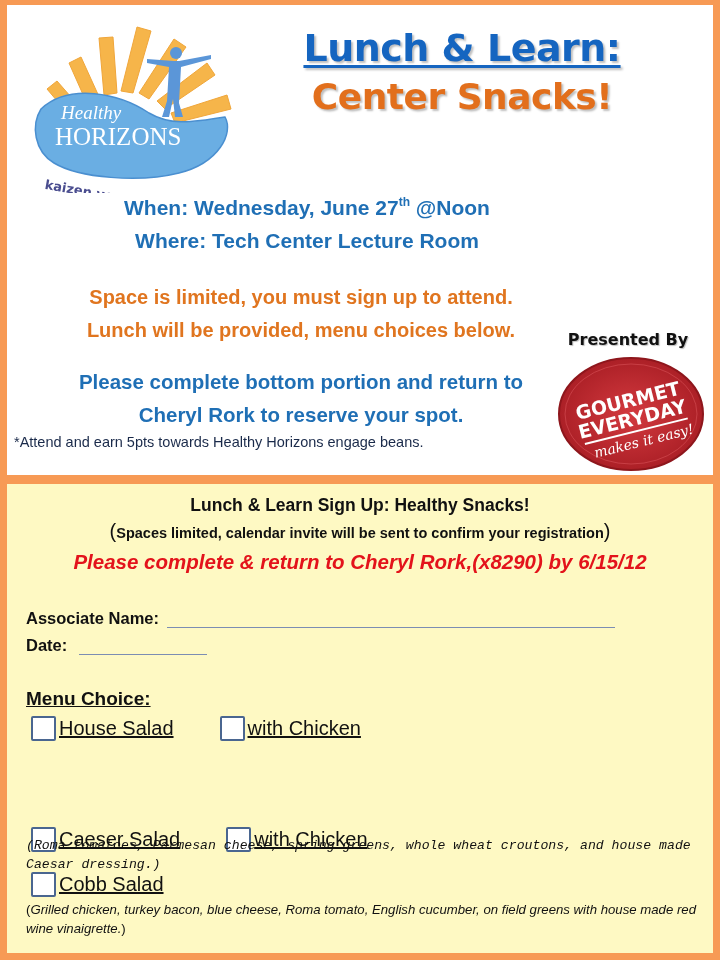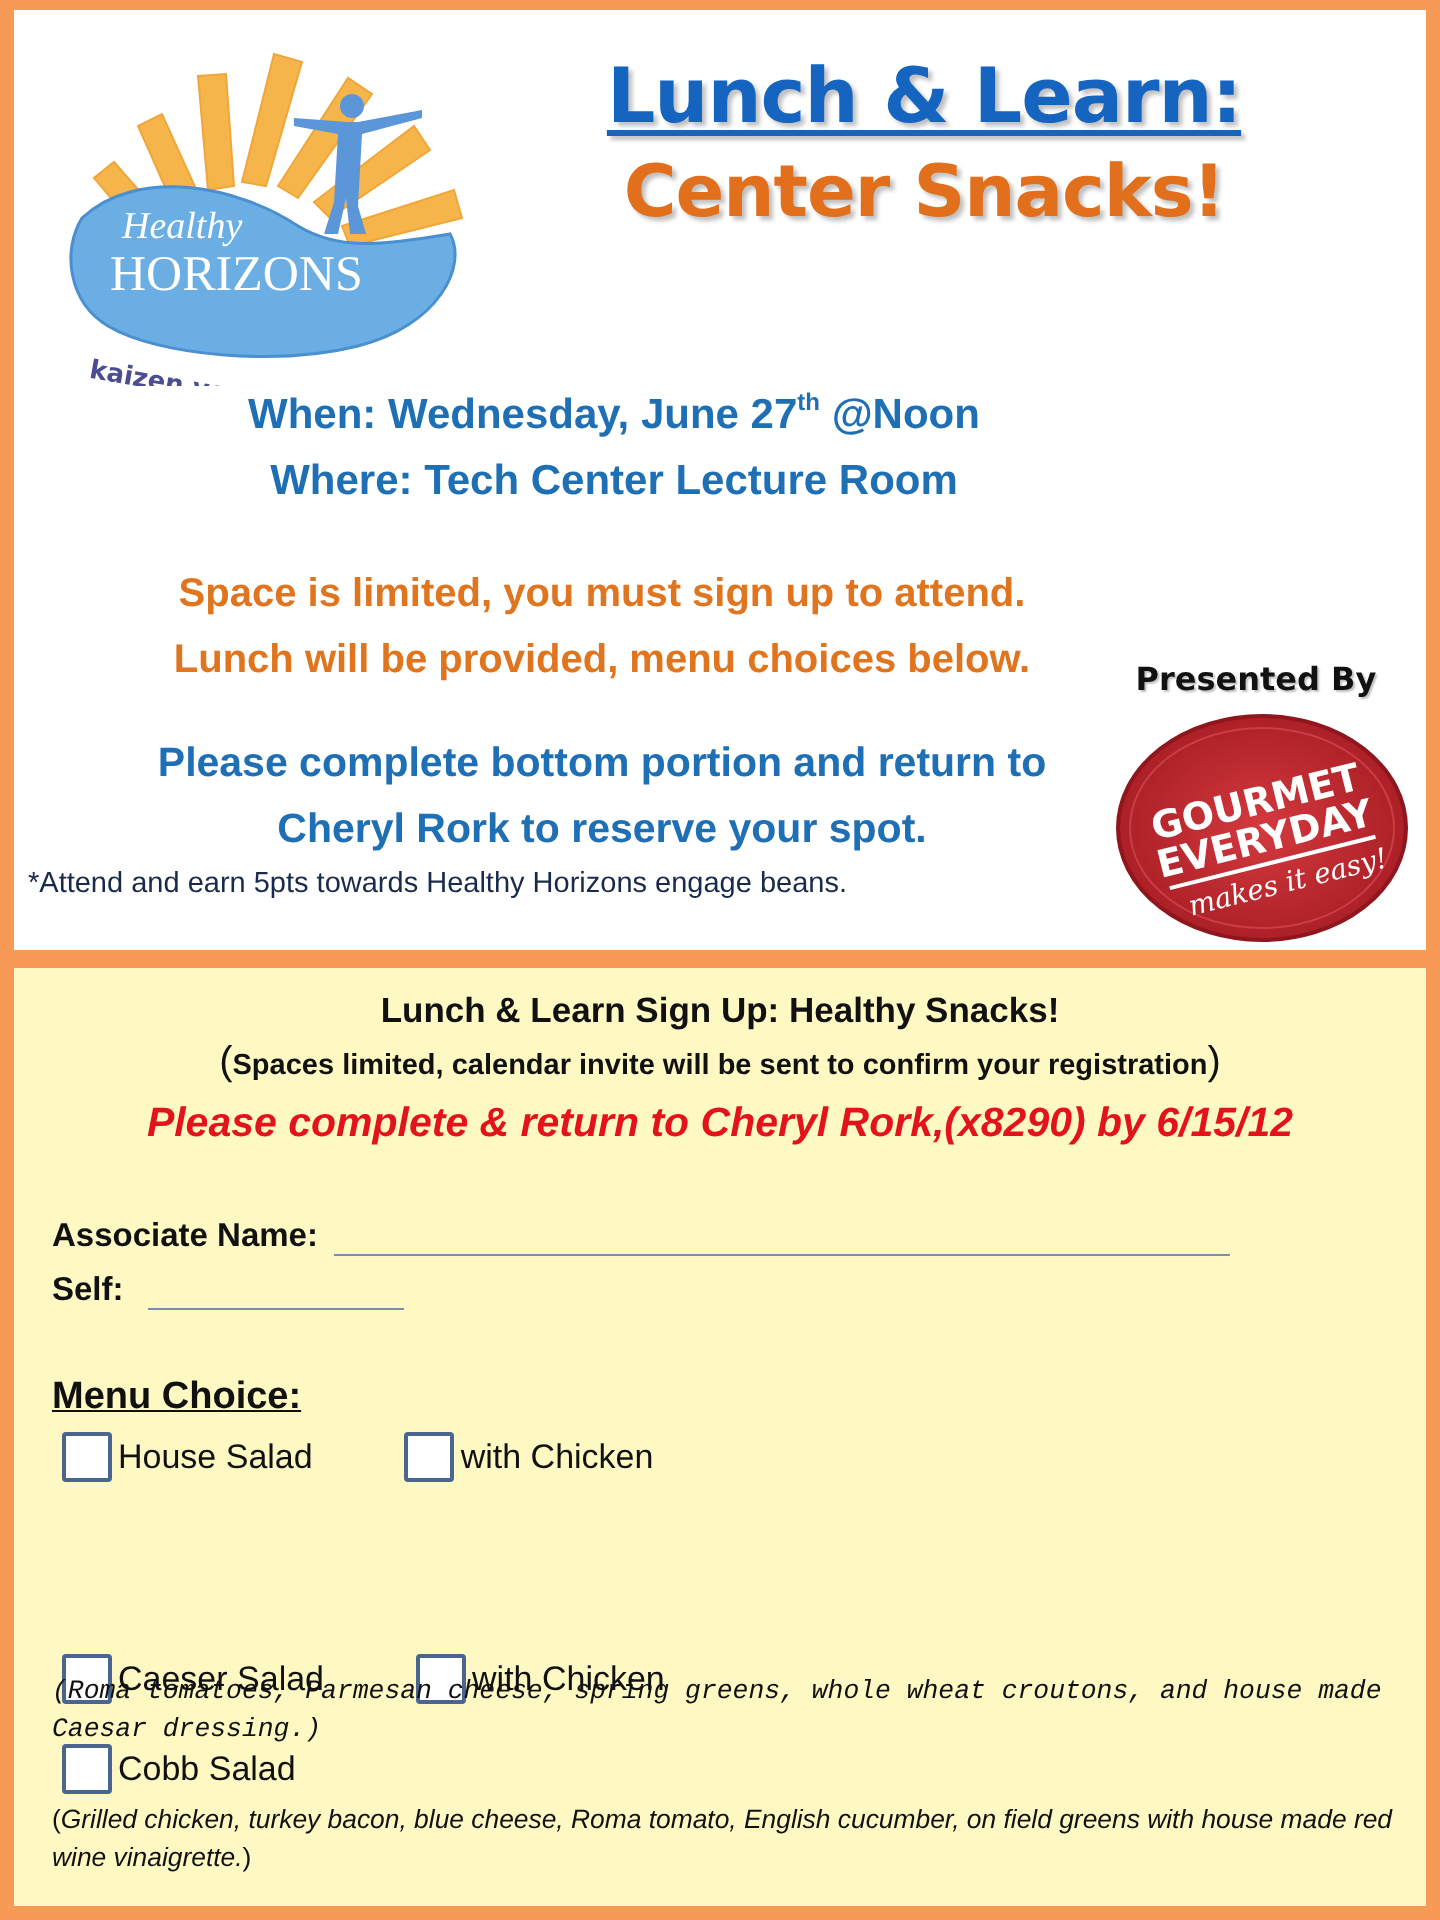--- a/index.html
+++ b/index.html
@@ -103,21 +103,21 @@
       position: absolute; left: 19px; top: 204px;
       font-weight: bold; font-size: 19px; color: #111; text-decoration: underline;
     }
 
     .option-row { position: absolute; left: 24px; display: flex; align-items: center; }
     .option { display: flex; align-items: center; margin-right: 46px; cursor: pointer; }
     .checkbox {
       width: 25px; height: 25px; border: 2.5px solid #4a6690; border-radius: 2px;
       background: #fff; margin-right: 3px; appearance: none; -webkit-appearance: none;
     }
-    .option-label { font-size: 17px; color: #111; }
+    .option-label { font-size: 20px; color: #111; text-decoration: underline; }
     .row-1 { top: 232px; }
     .row-2 { top: 343px; }
     .row-3 { top: 388px; }
 
     .desc {
       position: absolute; left: 19px; width: 680px; font-size: 13.2px; color: #111; line-height: 19px;
     }
     .desc-1 { top: 257px; }
     .desc-2 { top: 352px; font-style: italic; font-family: Liberation Mono, monospace; }
     .desc-3 { top: 416px; }
@@ -205,21 +205,21 @@
     <div class="signup-title">Lunch &amp; Learn Sign Up: Healthy Snacks!</div>
     <div class="signup-sub"><span class="paren">(</span><span>Spaces limited, calendar invite will be sent to confirm your registration</span><span class="paren">)</span></div>
     <div class="signup-deadline">Please complete &amp; return to Cheryl Rork,(x8290) by 6/15/12</div>
 
     <div class="field-row name-row">
       <label class="field-label">Associate Name:</label>
       <input class="field-input" type="text" value="" style="">
     </div>
 
     <div class="field-row date-row">
-      <label class="field-label">Self:</label>
+      <label class="field-label">Date:</label>
       <input class="field-input" type="text" value="" style="">
     </div>
 
     <div class="menu-heading">Menu Choice:</div>
 
     <div class="option-row row-1">
       <label class="option">
         <input type="checkbox" class="checkbox" style="">
         <span class="option-label">House Salad</span>
       </label>

